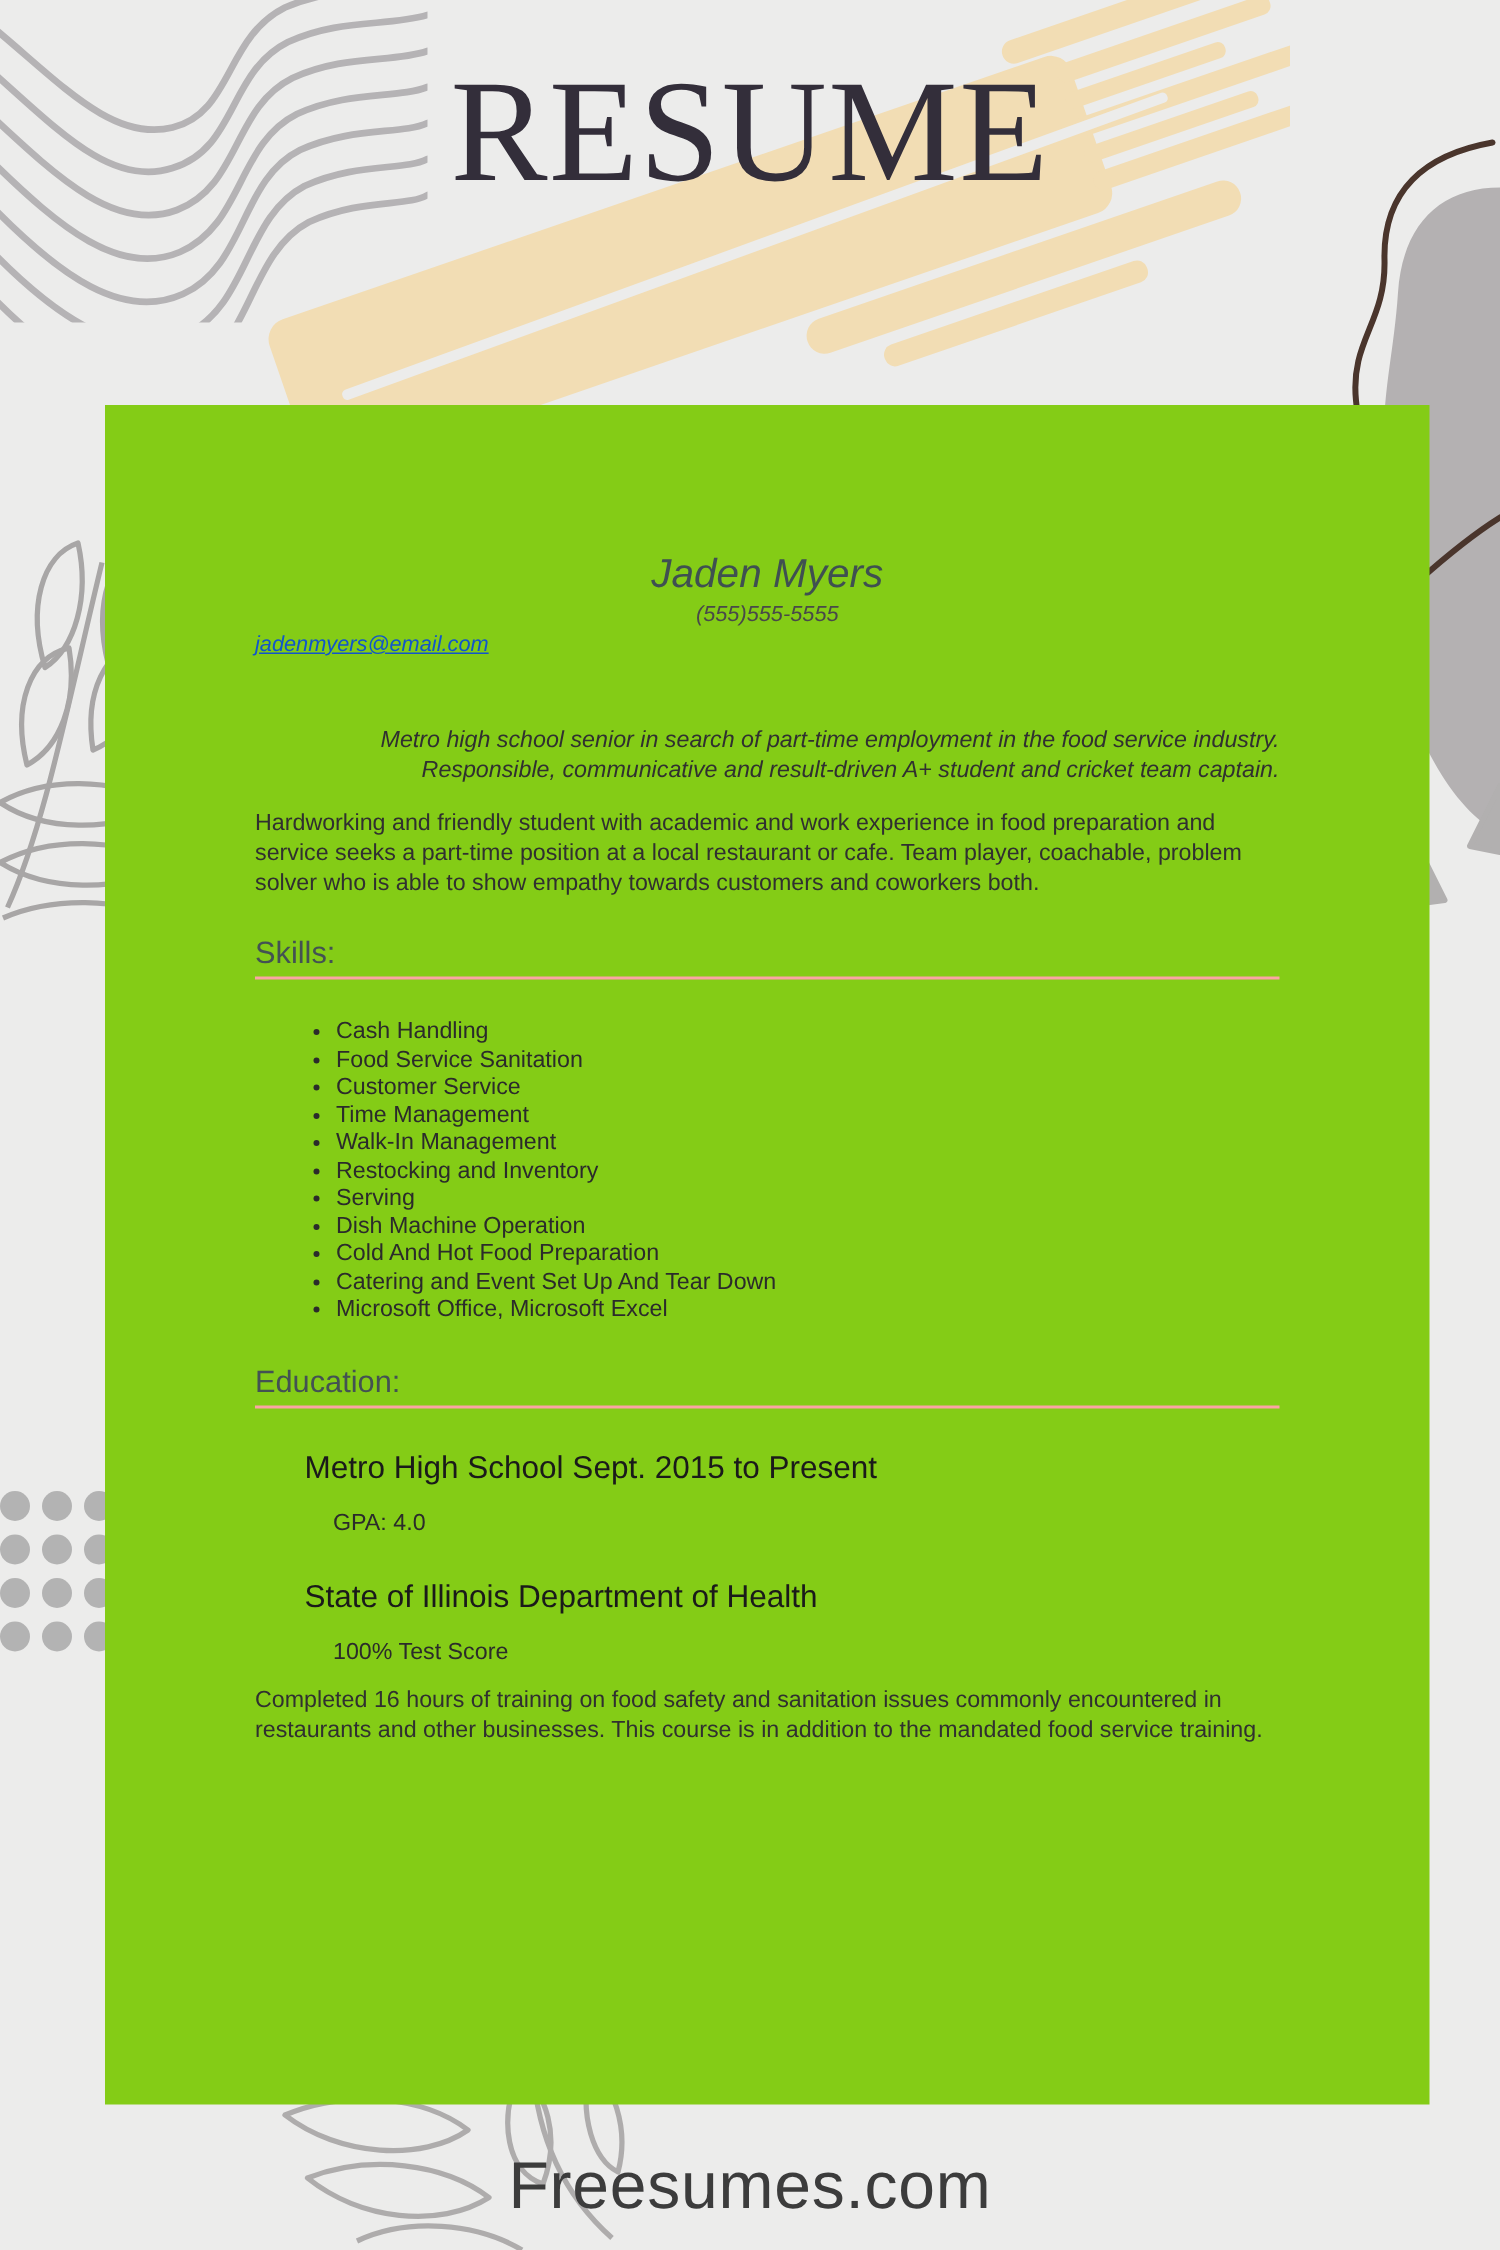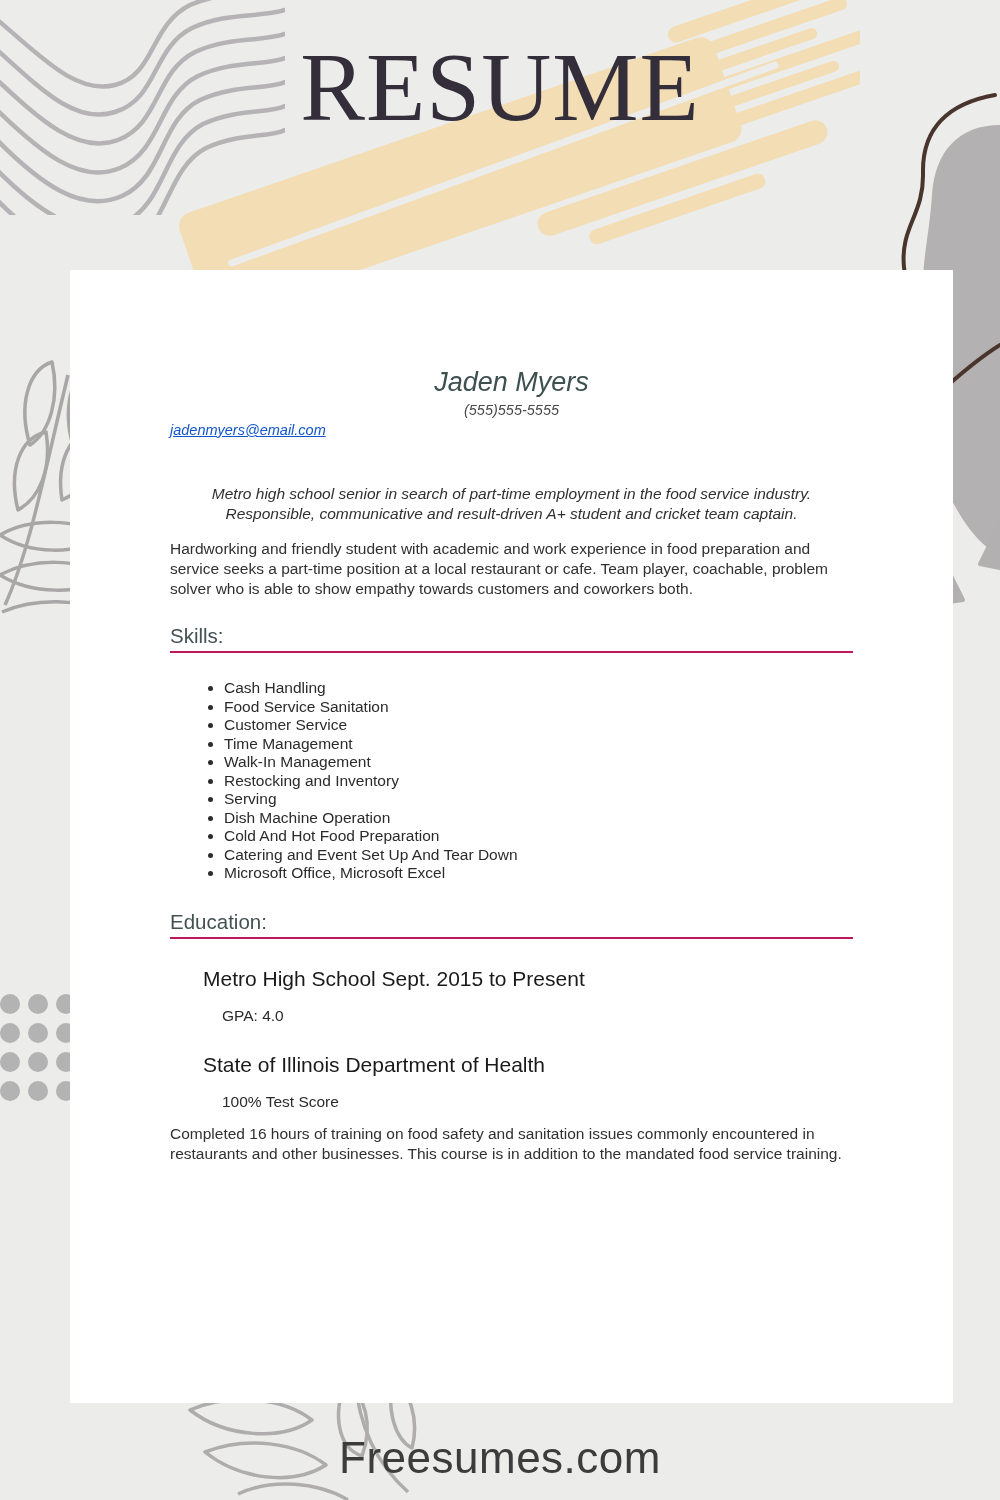--- a/index.html
+++ b/index.html
@@ -28,49 +28,49 @@
     text-align:center; z-index:2;
     font-family:"Liberation Serif", serif;
     font-size:97px; line-height:100px; font-weight:400;
     color:#332e3a; letter-spacing:1px;
   }
 
   
   .page {
     position:absolute; left:70px; top:270px;
     width:883px; height:1133px;
-    background:#ffffff; z-index:3;
+    background:#84cc16; z-index:3;
   }
   .page-content { padding:96px 100px 0 100px; color:#2f2f2f; }
 
   .name {
     text-align:center; font-size:27px; line-height:32px;
     font-style:italic; color:#3f5051; font-weight:400;
   }
   .phone {
     text-align:center; font-size:14.5px; line-height:20px;
     font-style:italic; color:#494949; margin-top:2px;
   }
   .email-line { font-size:14.5px; line-height:20px; }
   .email-line a {
     font-style:italic; color:#1155cc; text-decoration:underline;
   }
 
   .objective {
-    margin-top:44px; text-align:center; font-style:italic;
+    margin-top:44px; text-align:right; font-style:italic;
     font-size:15.5px; line-height:19.5px; color:#303030;
   }
   .summary {
     margin-top:16px; font-size:15.5px; line-height:20px; color:#303030;
   }
 
   .section-heading {
     margin-top:24px; font-size:20.5px; line-height:26px;
     color:#435253; font-weight:400;
-    border-bottom:2px solid #be185d; padding-bottom:2px;
+    border-bottom:2px solid #fca5a5; padding-bottom:2px;
   }
   .section-heading.edu { margin-top:26px; }
 
   ul.skills {
     margin-top:26px; padding-left:54px; list-style:disc;
     font-size:15.5px; line-height:18.5px; color:#2b2b2b;
   }
 
   .entry-title {
     margin-top:30px; font-size:21px; line-height:20px;

